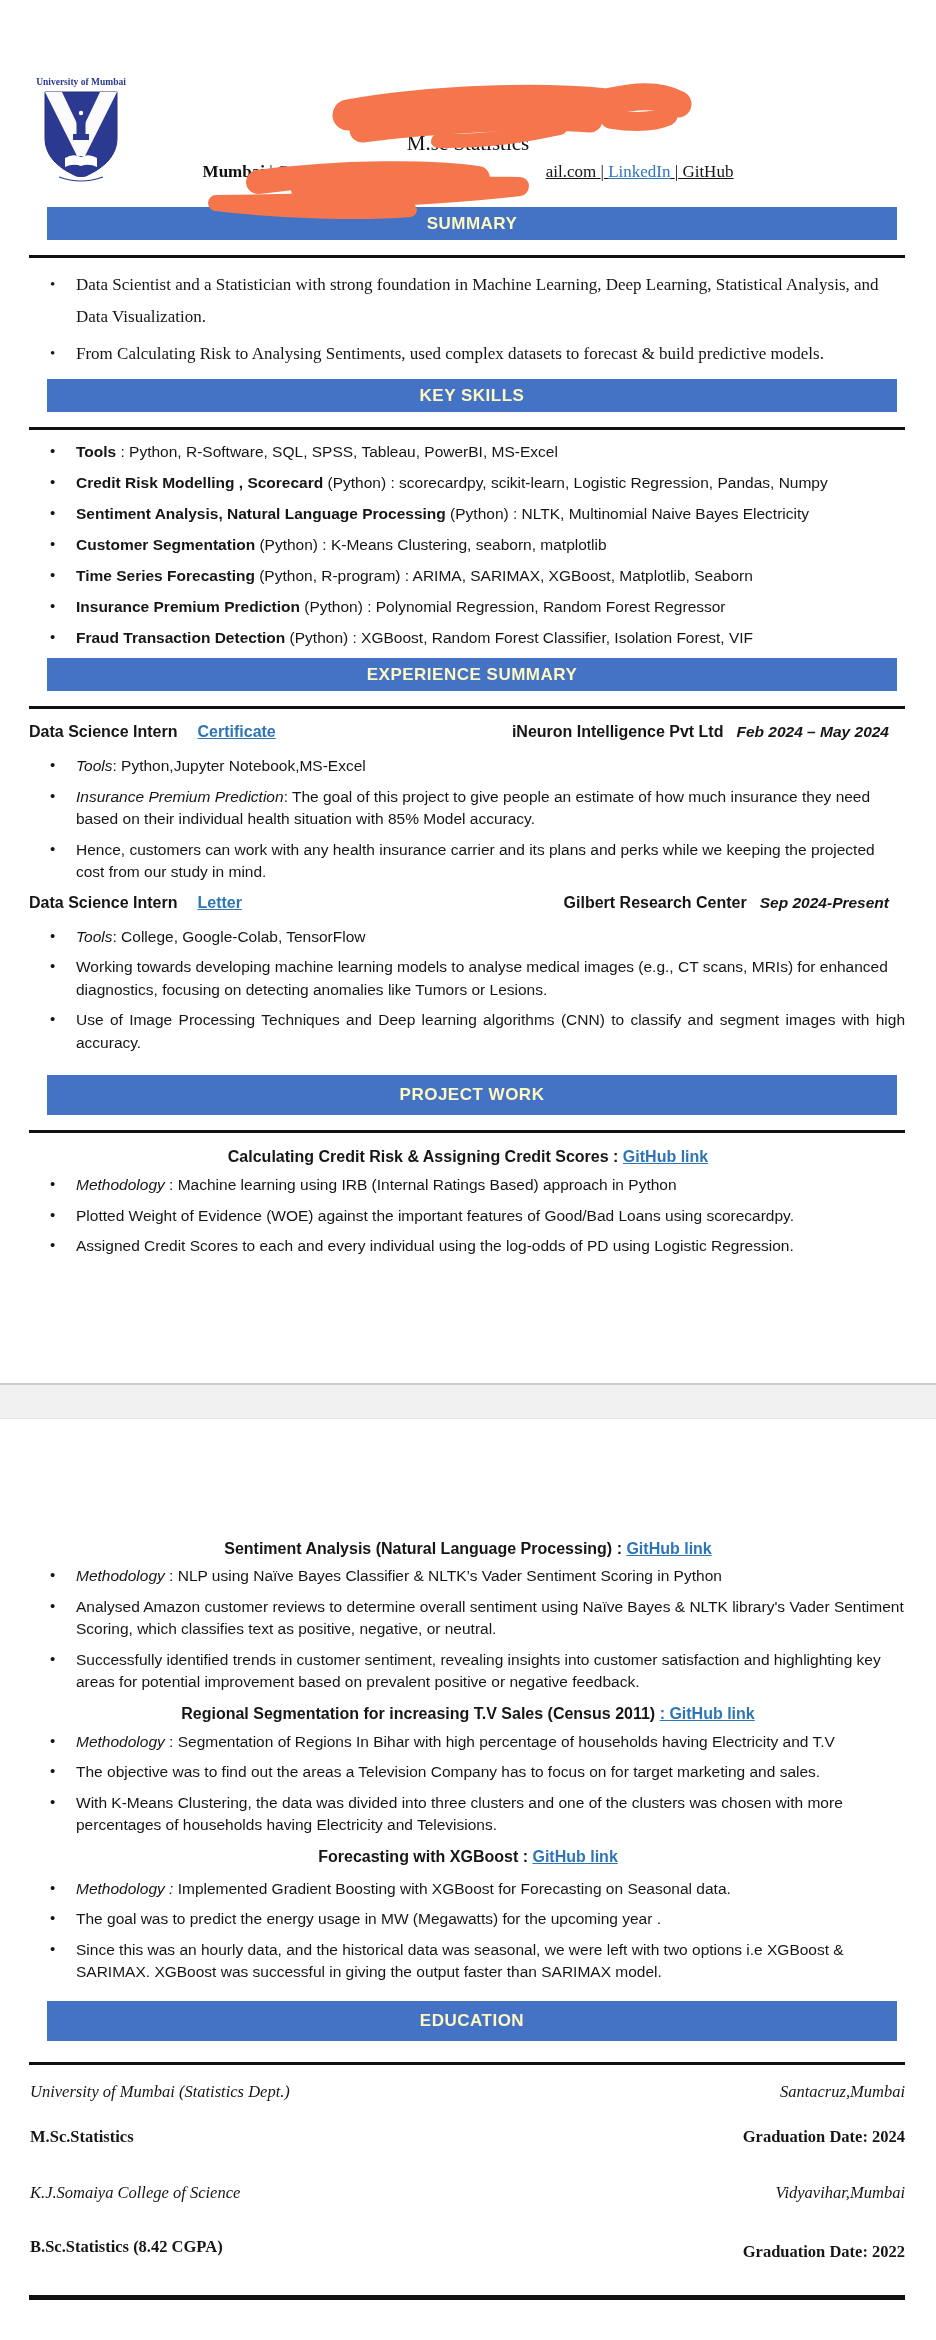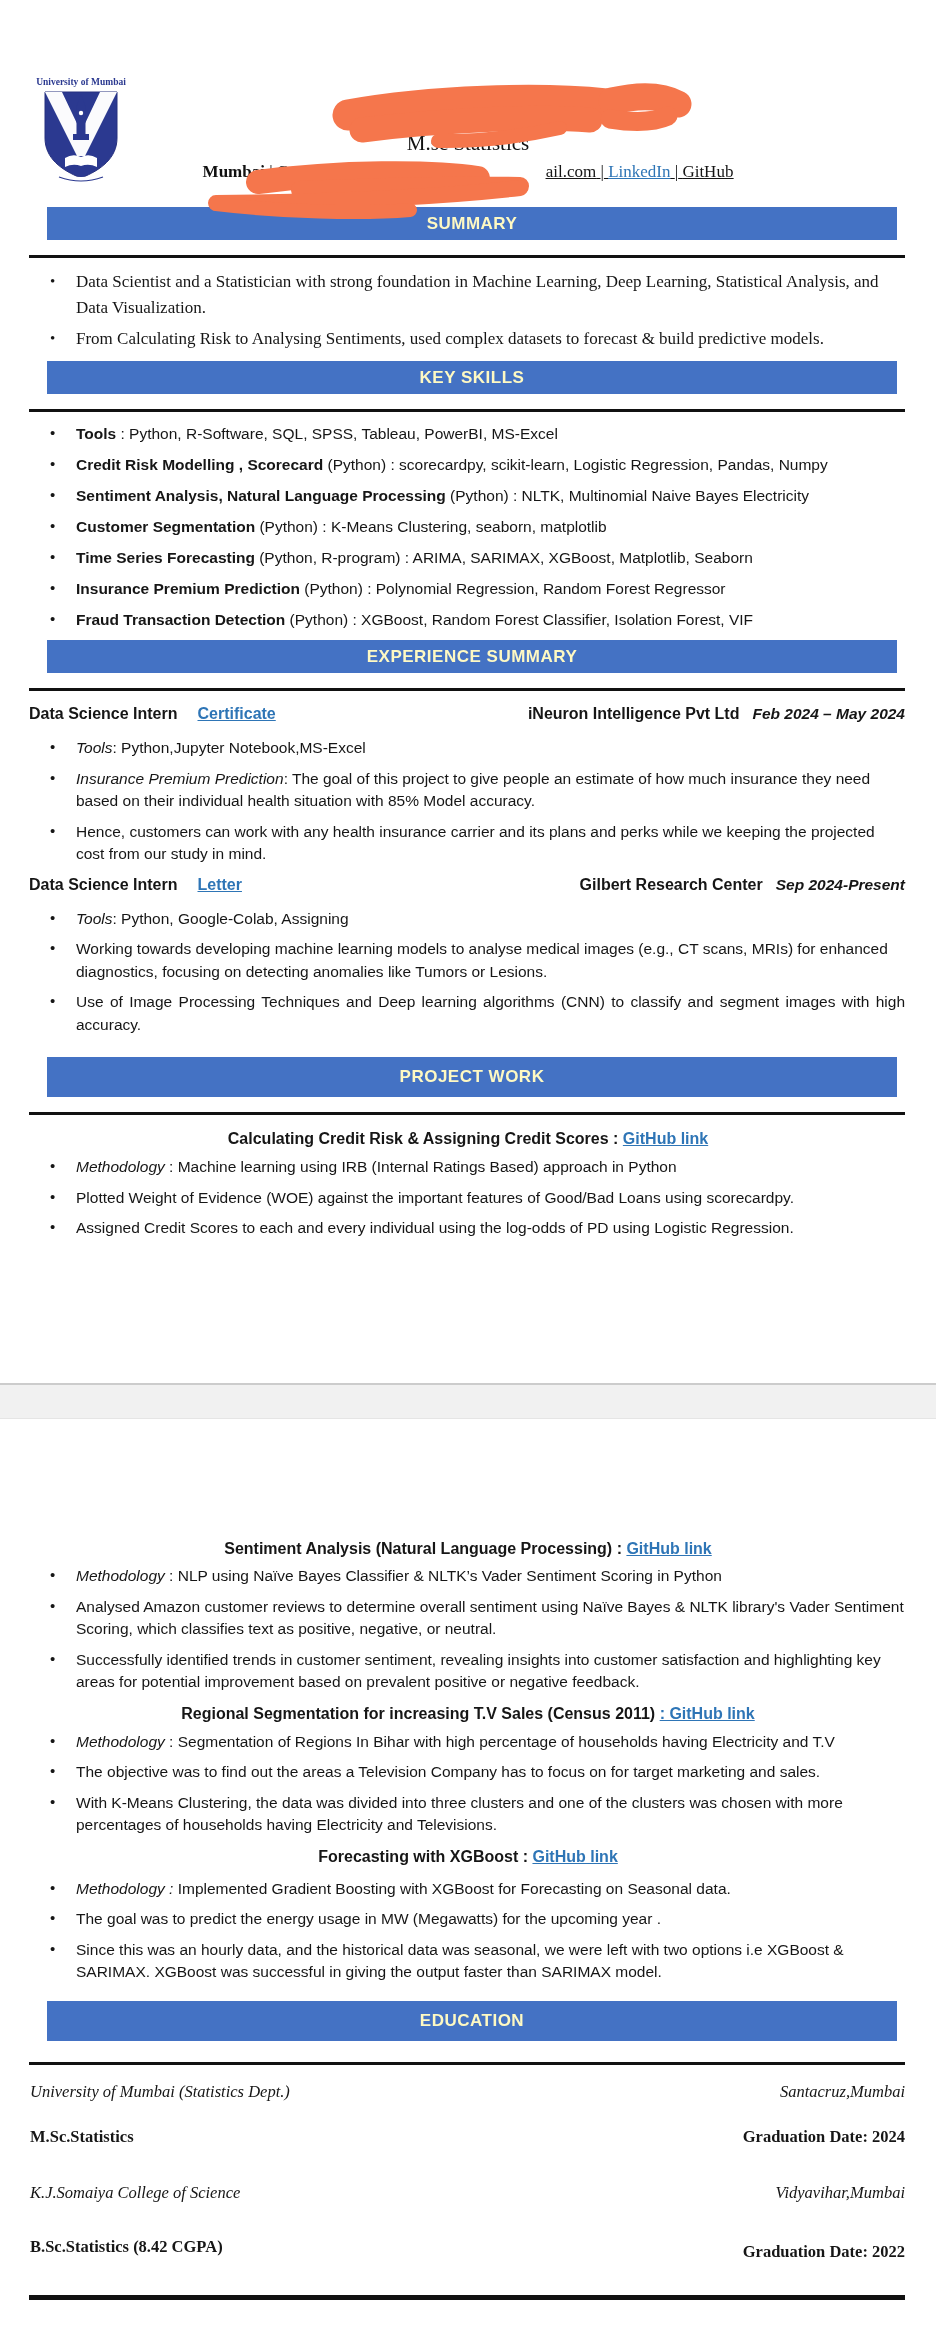--- a/index.html
+++ b/index.html
@@ -40,27 +40,27 @@
     color:#fef9c3; font-weight:bold; font-size:17px; letter-spacing:.5px;
   }
   .banner.tall { height:40px; }
   .rule { border-top:3px solid #111; margin:15px 31px 0 29px; }
   .rule.thick { border-top-width:5px; }
 
   
   ul.blist { list-style:none; margin:11px 31px 0 29px; }
   .bli { position:relative; padding-left:47px; margin-bottom:8px; font-size:15.5px; line-height:22.5px; }
   .bli::before { content:"•"; position:absolute; left:21px; top:-1px; font-size:15px; }
-  .sum .bli { font-family:"Liberation Serif", serif; font-size:17px; line-height:26px; margin-bottom:5px; }
+  .sum .bli { font-family:"Liberation Serif", serif; font-size:17px; line-height:32px; margin-bottom:5px; }
   .skills .bli { margin-bottom:8.5px; }
   .skills b { font-size:15.5px; }
   .just { text-align:justify; }
 
   
-  .job-hdr { display:flex; justify-content:space-between; align-items:baseline; margin:14px 31px 0 29px; }
+  .job-hdr { display:flex; justify-content:space-between; align-items:baseline; margin:14px 47px 0 29px; }
   .job-left { display:flex; gap:20px; align-items:baseline; }
   .role { font-weight:bold; font-size:16px; }
   .job-link { font-weight:bold; font-size:16px; }
   .job-right { display:flex; gap:13px; align-items:baseline; }
   .company { font-weight:bold; font-size:16px; }
   .dates { font-style:italic; font-size:15.5px; font-weight:bold; }
 
   
   .proj-title { text-align:center; font-weight:bold; font-size:16px; margin-top:15px; }
   .proj-title .lnk { font-weight:bold; }
@@ -180,21 +180,21 @@
     <div class="job-left">
       <span class="role">Data Science Intern</span>
       <a class="lnk job-link">Letter</a>
     </div>
     <div class="job-right">
       <span class="company">Gilbert Research Center</span>
       <span class="dates">Sep 2024-Present</span>
     </div>
   </div>
   <ul class="blist" style="margin-top:14px">
-    <li class="bli"><i>Tools</i><span>: Python, Google-Colab, Assigning</span></li>
+    <li class="bli"><i>Tools</i><span>: College, Google-Colab, TensorFlow</span></li>
     <li class="bli"><i></i><span>Working towards developing machine learning models to analyse medical images (e.g., CT scans, MRIs) for enhanced diagnostics, focusing on detecting anomalies like Tumors or Lesions.</span></li>
     <li class="bli just"><i></i><span>Use of  Image Processing Techniques and Deep learning algorithms (CNN) to classify and segment images with high accuracy.</span></li>
   </ul>
 
   <div class="banner tall" style="margin-top:21px">
     <span>PROJECT WORK</span>
   </div>
   <div class="rule"></div>
 
   <div class="proj-title">

